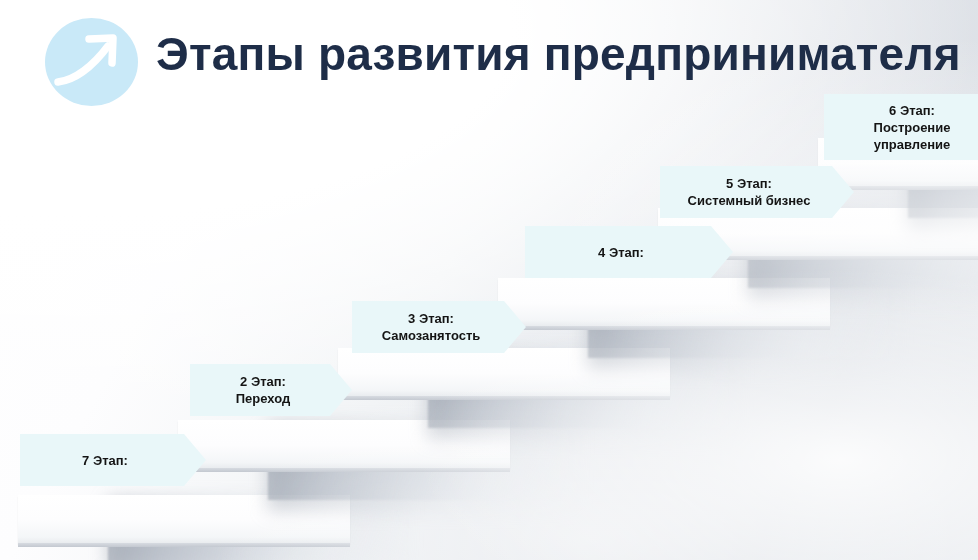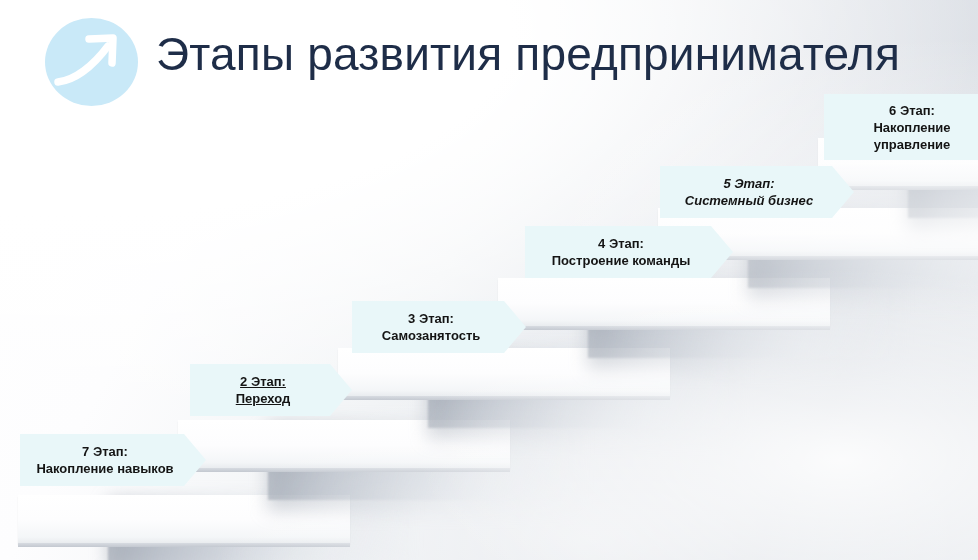--- a/index.html
+++ b/index.html
@@ -107,21 +107,21 @@
     border-radius: 50%;
     background: #c9e9f8;
   }
   .logo svg { position: absolute; inset: 0; }
 
   .page-title {
     position: absolute;
     left: 156px;
     top: 27px;
     font-size: 46px;
-    font-weight: 400;
+    font-weight: 700;
     letter-spacing: 0.2px;
     color: #1e2d48;
     white-space: nowrap;
     font-family: "Liberation Sans", "DejaVu Sans", sans-serif;
   }
 </style>
 </head>
 <body>
 
 <div id="slide">
@@ -167,46 +167,44 @@
     </div>
 
   </div>
 
   <div class="bg-sheen"></div>
 
   <div>
 
     <div class="step-label" style="left:20px;  top:434px; width:186px; height:52px;">
       <span class="ln">7 Этап:</span>
-      <span class="ln">Накопление навыков</span>
-    </div>
-
-    <div class="step-label" style="left:190px; top:364px; width:162px; height:52px;text-decoration:underline;">
+    </div>
+
+    <div class="step-label" style="left:190px; top:364px; width:162px; height:52px;">
       <span class="ln">2 Этап:</span>
       <span class="ln">Переход</span>
     </div>
 
     <div class="step-label" style="left:352px; top:301px; width:174px; height:52px;">
       <span class="ln">3 Этап:</span>
       <span class="ln">Самозанятость</span>
     </div>
 
     <div class="step-label" style="left:497px; top:226px; width:208px; height:52px;margin-left:28px;">
       <span class="ln">4 Этап:</span>
-      <span class="ln">Построение команды</span>
-    </div>
-
-    <div class="step-label" style="left:660px; top:166px; width:194px; height:52px;font-style:italic;">
+    </div>
+
+    <div class="step-label" style="left:660px; top:166px; width:194px; height:52px;">
       <span class="ln">5 Этап:</span>
       <span class="ln">Системный бизнес</span>
     </div>
 
     <div class="step-label" style="left:824px; top:94px; width:176px; height:66px; padding-right:10px; clip-path:polygon(0 0, 100% 0, 100% 100%, 0 100%);">
       <span class="ln">6 Этап:</span>
-      <span class="ln">Накопление</span>
+      <span class="ln">Построение</span>
       <span class="ln">управление</span>
     </div>
 
   </div>
 
   <div class="logo">
     <div class="logo-circle"></div>
     <svg viewBox="0 0 93 88" width="93" height="88" aria-hidden="true">
       <path d="M13 64 C30 62, 48 48, 63 28" stroke="#ffffff" stroke-width="7.5" fill="none" stroke-linecap="round"></path>
       <path d="M44 21 L68 20 L67 45" stroke="#ffffff" stroke-width="7.5" fill="none" stroke-linecap="round" stroke-linejoin="round"></path>

